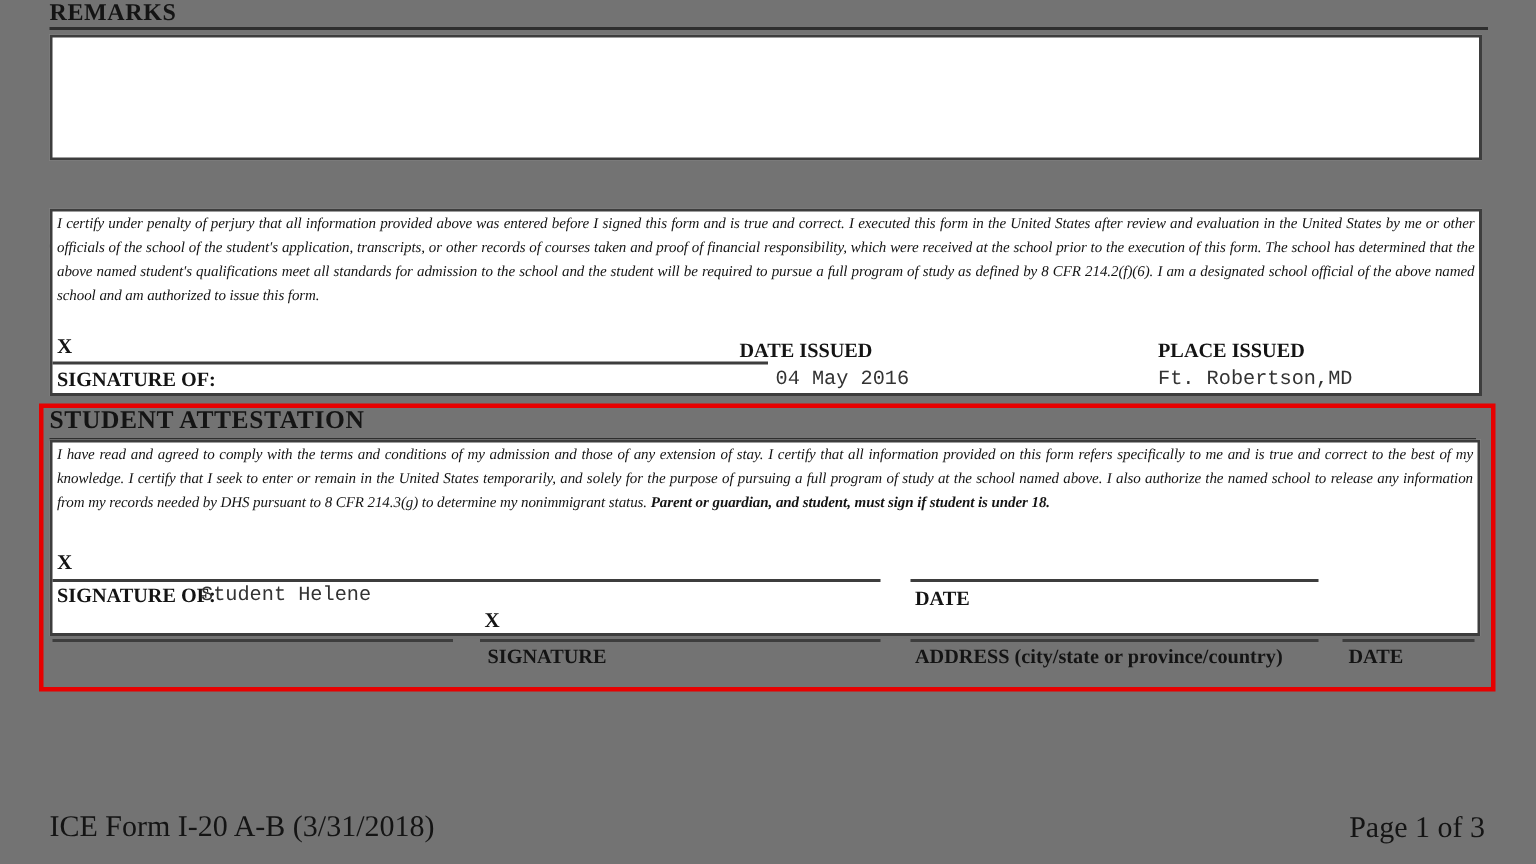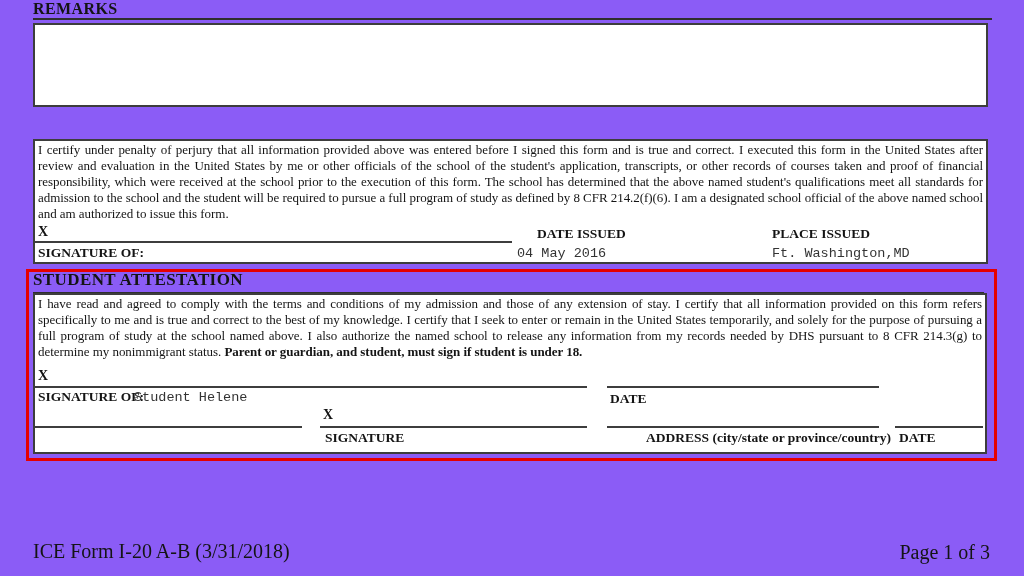--- a/index.html
+++ b/index.html
@@ -1,29 +1,29 @@
 <!DOCTYPE html>
 <html><head>
 <meta charset="utf-8">
 <style>
   html,body{margin:0;padding:0;background:#888;}
   .page{
-    position:relative;width:1024px;height:576px;background:#8b5cf6;
+    position:relative;width:1024px;height:576px;background:#737373;
     font-family:"Liberation Serif", serif;color:#141414;overflow:hidden;
   }
   .sec-title{
     position:absolute;font-weight:bold;letter-spacing:.4px;
     border-bottom:2.5px solid #2e2e2e;box-sizing:border-box;
   }
   .box{
     position:absolute;border:2px solid #3d3d3d;box-sizing:border-box;background:#fff;
   }
   .para{
-    position:absolute;margin:0;font-size:13px;line-height:16.1px;
-    text-align:justify;letter-spacing:-0.05px;
+    position:absolute;margin:0;font-size:10px;line-height:16.1px;
+    text-align:justify;letter-spacing:-0.05px;font-style:italic;
   }
   .xmark{position:absolute;font-weight:bold;font-size:14px;line-height:14px;}
   .sline{position:absolute;height:2px;background:#3d3d3d;}
   .lbl{position:absolute;font-weight:bold;font-size:13.5px;line-height:14px;white-space:nowrap;}
   .mono{
     position:absolute;font-family:"Liberation Mono","DejaVu Sans Mono",monospace;
     font-size:13.5px;line-height:14px;color:#333;white-space:nowrap;
   }
   .red-annotation{position:absolute;border:3px solid #e60000;box-sizing:border-box;pointer-events:none;}
   .footer-text{position:absolute;font-weight:normal;font-size:20px;white-space:nowrap;}
@@ -37,51 +37,51 @@
   <div class="box" style="left:33px;top:23px;width:955px;height:84px;"></div>
 
   <div class="sec-title" style="left:33px;top:113px;width:955px;height:22px;font-size:17px;margin-top:30px;">SCHOOL ATTESTATION</div>
 
   <div class="box" style="left:33px;top:139px;width:955px;height:125px;">
     <p class="para" style="left:3px;top:1px;width:945px;">I certify under penalty of perjury that all information provided above was entered before I signed this form and is true and correct. I executed this form in the United States after review and evaluation in the United States by me or other officials of the school of the student's application, transcripts, or other records of courses taken and proof of financial responsibility, which were received at the school prior to the execution of this form. The school has determined that the above named student's qualifications meet all standards for admission to the school and the student will be required to pursue a full program of study as defined by 8 CFR 214.2(f)(6). I am a designated school official of the above named school and am authorized to issue this form.</p>
 
     <span class="xmark" style="left:3px;top:84px;">X</span>
     <div class="sline" style="left:0;top:100px;width:477px;"></div>
 
-    <span class="lbl" style="left:502px;top:86px;">DATE ISSUED</span>
+    <span class="lbl" style="left:458px;top:86px;">DATE ISSUED</span>
     <span class="lbl" style="left:737px;top:86px;">PLACE ISSUED</span>
 
     <span class="lbl" style="left:3px;top:105px;">SIGNATURE OF:</span>
     <span class="mono" style="left:482px;top:106px;">04 May 2016</span>
-    <span class="mono" style="left:737px;top:106px;">Ft. Washington,MD</span>
+    <span class="mono" style="left:737px;top:106px;">Ft. Robertson,MD</span>
   </div>
 
   <div class="red-annotation" style="left: 26px; top: 269px; width: 971px; height: 192px; border-color: rgb(230, 0, 0);"></div>
 
   <div class="sec-title" style="left:33px;top:270px;width:951px;height:24px;font-size:17px;">STUDENT ATTESTATION</div>
 
-  <div class="box" style="left:33px;top:293px;width:954px;height:161px;">
+  <div class="box" style="left:33px;top:293px;width:954px;height:131px;">
     <p class="para" style="left:3px;top:1px;width:944px;"><span>I have read and agreed to comply with the terms and conditions of my admission and those of any extension of stay. I certify that all information provided on this form refers specifically to me and is true and correct to the best of my knowledge. I certify that I seek to enter or remain in the United States temporarily, and solely for the purpose of pursuing a full program of study at the school named above. I also authorize the named school to release any information from my records needed by DHS pursuant to 8 CFR 214.3(g) to determine my nonimmigrant status. </span><b>Parent or guardian, and student, must sign if student is under 18.</b></p>
 
     <span class="xmark" style="left:3px;top:74px;">X</span>
     <div class="sline" style="left:0;top:91px;width:552px;"></div>
     <div class="sline" style="left:572px;top:91px;width:272px;"></div>
 
     <span class="lbl" style="left:3px;top:95px;">SIGNATURE OF:</span>
     <span class="mono" style="left:99px;top:96px;">Student Helene</span>
     <span class="lbl" style="left:575px;top:97px;">DATE</span>
 
     <span class="xmark" style="left:288px;top:113px;">X</span>
 
     <div class="sline" style="left:0;top:131px;width:267px;"></div>
     <div class="sline" style="left:285px;top:131px;width:267px;"></div>
     <div class="sline" style="left:572px;top:131px;width:272px;"></div>
     <div class="sline" style="left:860px;top:131px;width:88px;"></div>
 
     <span class="lbl" style="left:290px;top:136px;">SIGNATURE</span>
-    <span class="lbl" style="left:575px;top:136px;margin-left:36px;">ADDRESS (city/state or province/country)</span>
+    <span class="lbl" style="left:575px;top:136px;">ADDRESS (city/state or province/country)</span>
     <span class="lbl" style="left:864px;top:136px;">DATE</span>
   </div>
 
   <div class="footer-text" style="left:33px;top:540px;">ICE Form I-20 A-B (3/31/2018)</div>
   <div class="footer-text" style="right:34px;top:541px;">Page 1 of 3</div>
 
 </div>
 
 </body></html>

